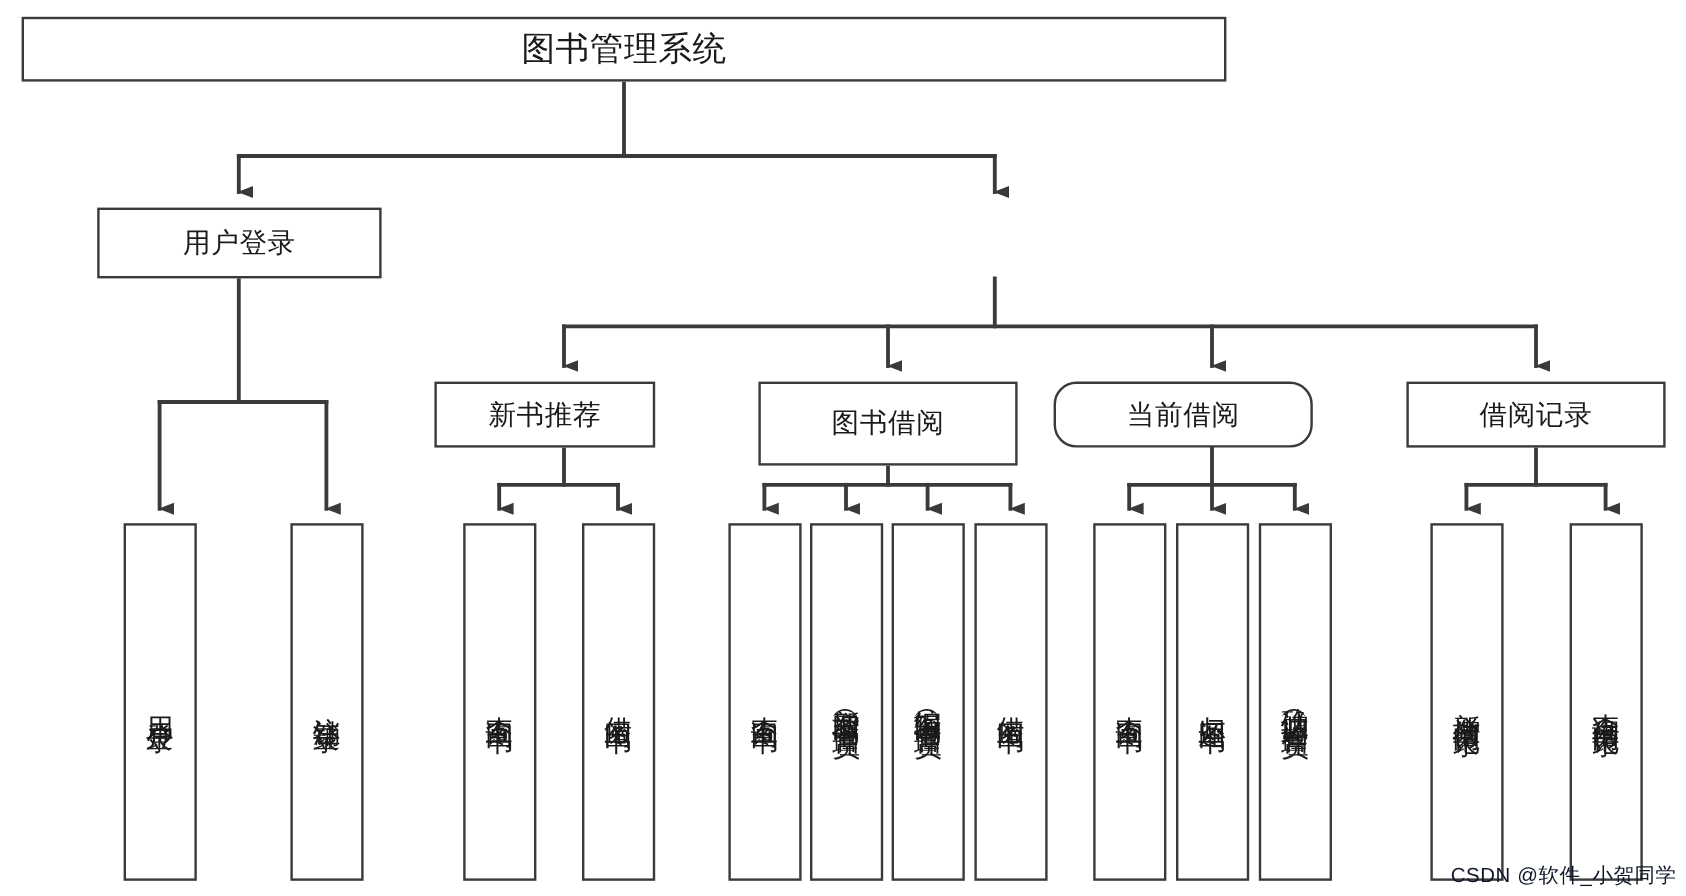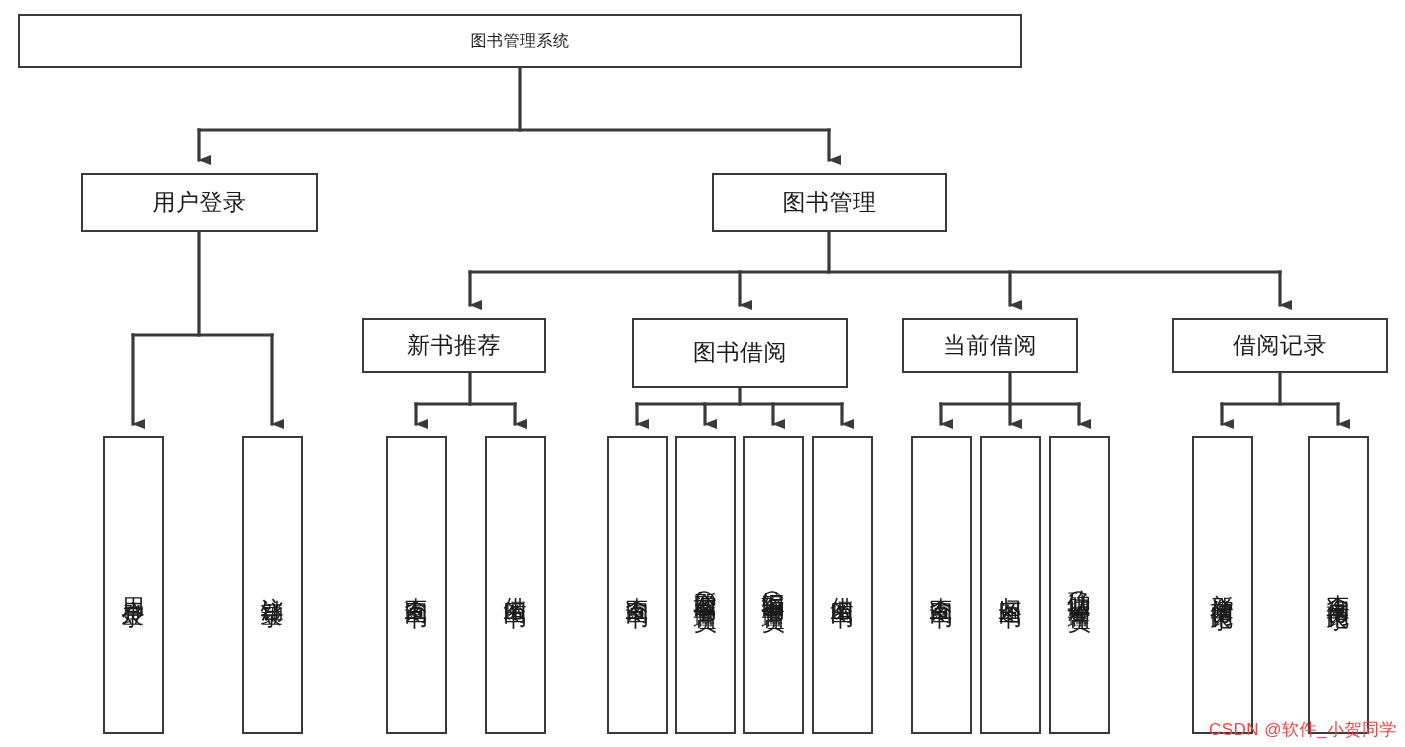--- a/index.html
+++ b/index.html
@@ -38,35 +38,35 @@
     color: #1a1a1a;
     text-align: center;
     line-height: 1.18;
     white-space: pre;
   }
   .node-horizontal .node-label {
     font-size: 23px;
     letter-spacing: 0.5px;
   }
   .node-root .node-label {
-    font-size: 16px;
+    font-size: 28px;
   }
   .node-vertical .node-label {
     font-size: 23px;
     writing-mode: vertical-rl;
     text-orientation: upright;
     letter-spacing: 3px;
     line-height: 1.05;
   }
   #watermark {
     position: absolute;
     right: 8px;
     bottom: 6px;
     font-size: 17px;
-    color: #ef4444;
+    color: #0f172a;
     letter-spacing: 0.5px;
     pointer-events: none;
     user-select: none;
   }
 </style>
 </head>
 <body>
 
 <div id="diagram-root">
 
@@ -120,31 +120,28 @@
     </g>
   </svg>
 
   <div class="node-box node-horizontal node-root" style="left:18px; top:14px; width:1004px; height:54px;">
     <span class="node-label">图书管理系统</span>
   </div>
 
   <div class="node-box node-horizontal" style="left:81px; top:173px; width:237px; height:59px;">
     <span class="node-label">用户登录</span>
   </div>
-  <div class="node-box node-horizontal" style="left:712px; top:173px; width:235px; height:59px;">
-    <span class="node-label">图书管理</span>
-  </div>
 
   <div class="node-box node-horizontal" style="left:362px; top:318px; width:184px; height:55px;">
     <span class="node-label">新书推荐</span>
   </div>
   <div class="node-box node-horizontal" style="left:632px; top:318px; width:216px; height:70px;">
     <span class="node-label">图书借阅</span>
   </div>
-  <div class="node-box node-horizontal" style="left:902px; top:318px; width:176px; height:55px;">
+  <div class="node-box node-horizontal" style="left:878px; top:318px; width:216px; height:55px;border-radius:19px;">
     <span class="node-label">当前借阅</span>
   </div>
   <div class="node-box node-horizontal" style="left:1172px; top:318px; width:216px; height:55px;align-items:center;">
     <span class="node-label">借阅记录</span>
   </div>
 
   <div class="node-box node-vertical" style="left:103px; top:436px; width:61px; height:298px;">
     <span class="node-label">用户登录</span>
   </div>
   <div class="node-box node-vertical" style="left:242px; top:436px; width:61px; height:298px;">

